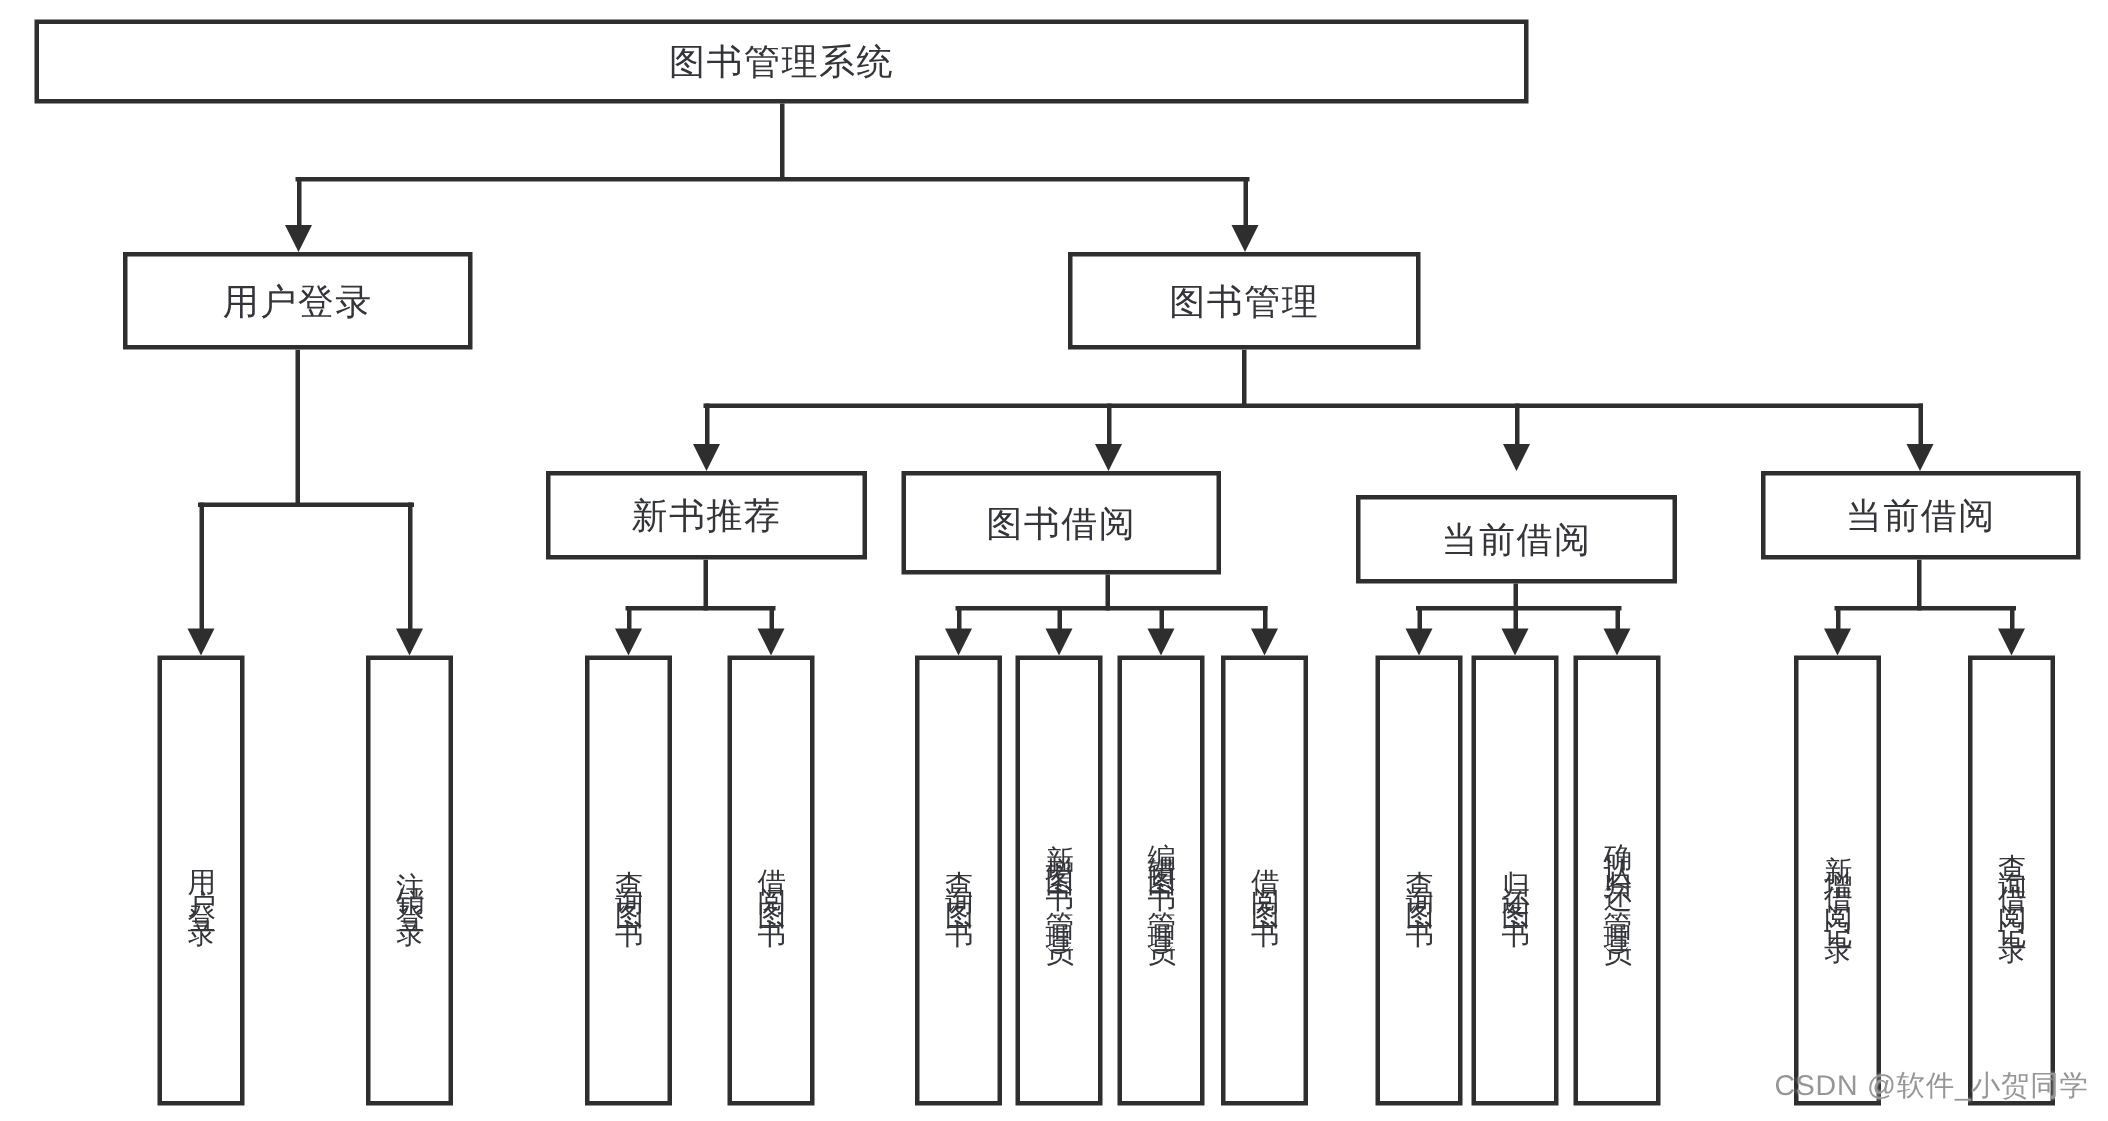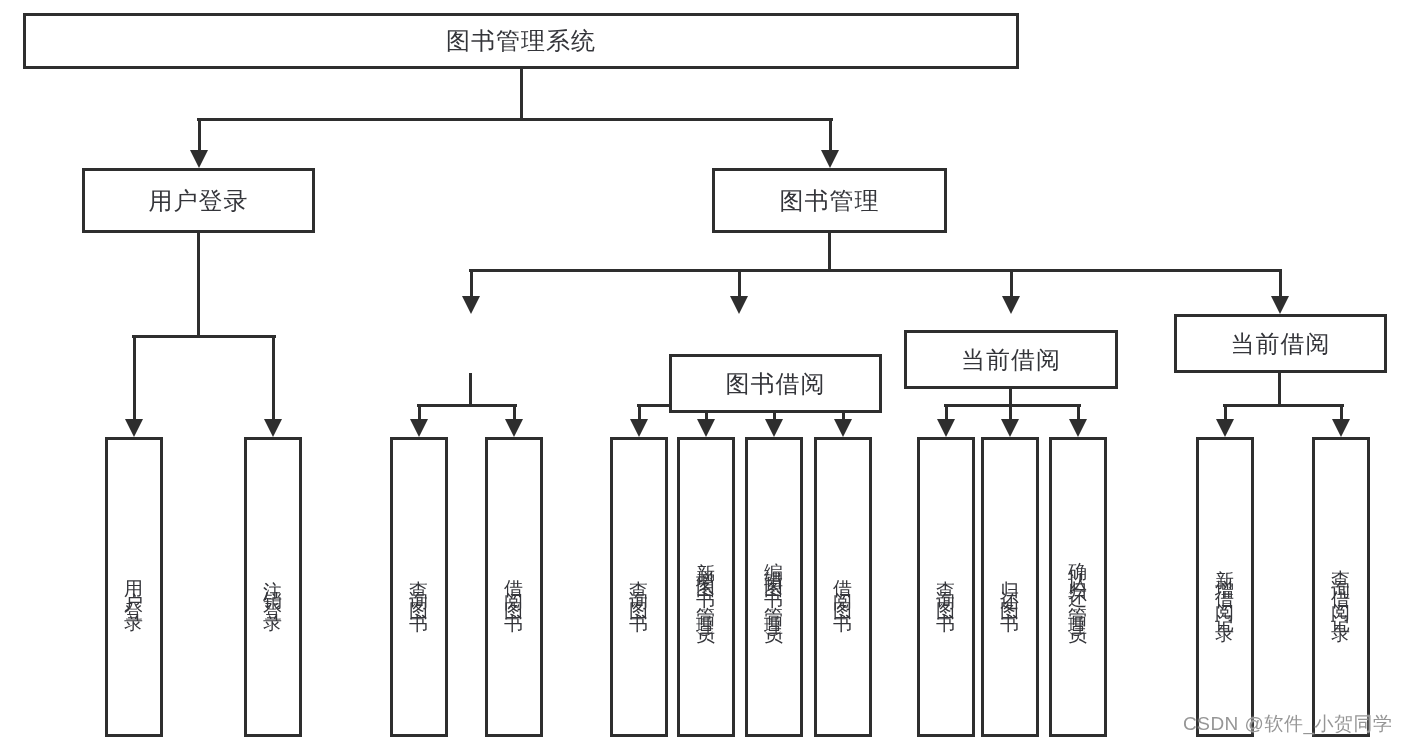--- a/index.html
+++ b/index.html
@@ -81,21 +81,22 @@
 </head>
 <body>
 
 <div class="canvas">
 
   <div class="hbox" style="left:23px; top:13px; width:996px; height:56px;">图书管理系统</div>
 
   <div class="hbox" style="left:82px; top:168px; width:233px; height:65px;">用户登录</div>
   <div class="hbox" style="left:712px; top:168px; width:235px; height:65px;">图书管理</div>
 
-  <div class="hbox" style="left:669px; top:314px; width:213px; height:59px;margin-top:40px;">图书借阅</div>
+  <div class="hbox" style="left:364px; top:314px; width:214px; height:59px;">新书推荐</div>
+  <div class="hbox" style="left:601px; top:314px; width:213px; height:69px;">图书借阅</div>
   <div class="hbox" style="left:904px; top:314px; width:214px; height:59px;margin-top:16px;">当前借阅</div>
   <div class="hbox" style="left:1174px; top:314px; width:213px; height:59px;">当前借阅</div>
 
   <div class="vbox" style="left:105px;">用户登录</div>
   <div class="vbox" style="left:244px;">注销登录</div>
 
   <div class="vbox" style="left:390px;">查询图书</div>
   <div class="vbox" style="left:485px;">借阅图书</div>
 
   <div class="vbox" style="left:610px;">查询图书</div>

